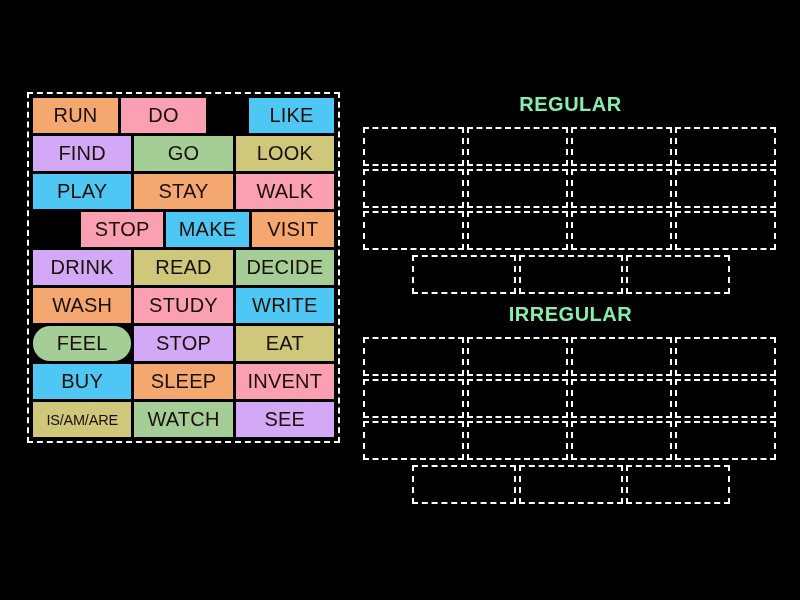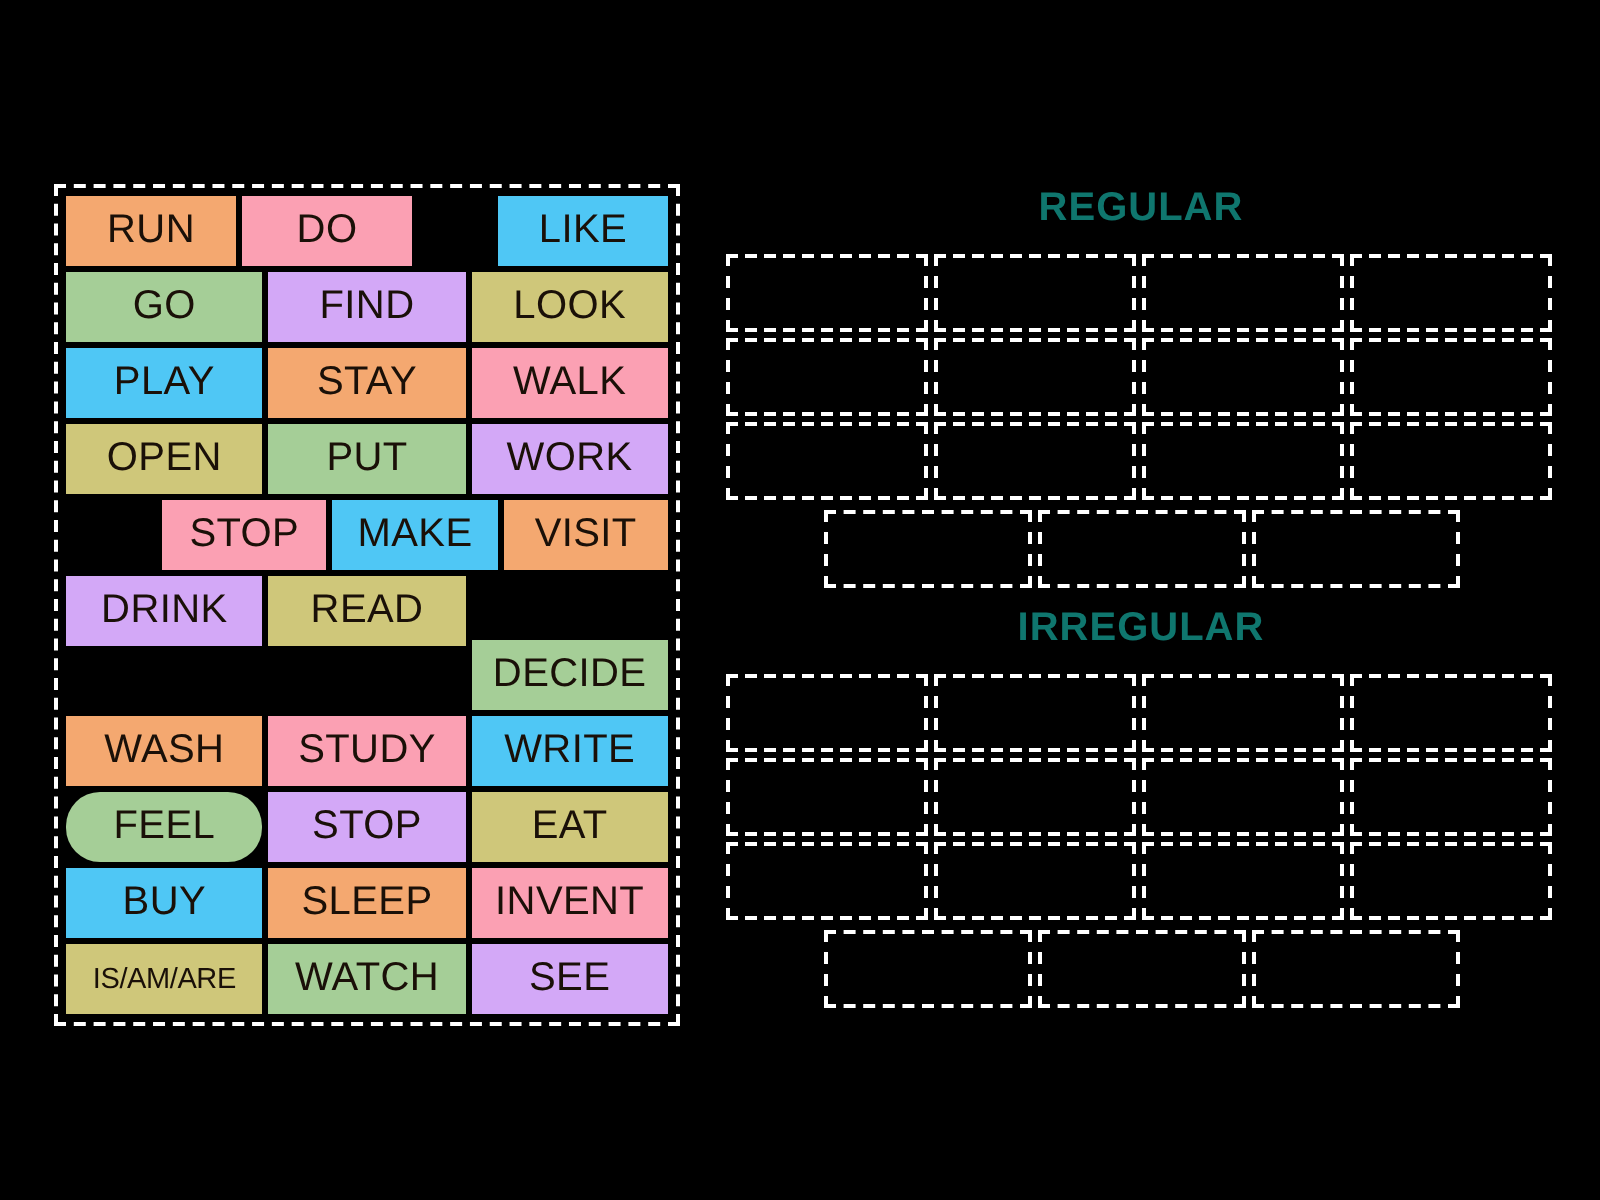--- a/index.html
+++ b/index.html
@@ -55,21 +55,21 @@
   .category {
     position: absolute;
     left: 363px;
     width: 415px;
   }
   #category-regular { top: 92px; }
   #category-irregular { top: 302px; }
 
   .category-title {
     text-align: center;
-    color: #0f766e;
+    color: #86efac;
     font-size: 20px;
     font-weight: bold;
     letter-spacing: 0.5px;
     margin: 0 0 11px 0;
     height: 24px;
     line-height: 24px;
   }
   .zone-row {
     display: flex;
     gap: 3px;
@@ -95,43 +95,38 @@
 </head>
 <body>
 
 <div id="word-bank">
     <div class="word-row">
       <div class="word-tile" style="background: rgb(244, 168, 112);">RUN</div>
       <div class="word-tile" style="background: rgb(251, 160, 179);">DO</div>
       <div class="word-tile" style="background: rgb(79, 199, 245); margin-left: 40px;">LIKE</div>
     </div>
     <div class="word-row">
+      <div class="word-tile" style="background: rgb(211, 168, 247);">FIND</div>
       <div class="word-tile" style="background: rgb(165, 206, 151);">GO</div>
-      <div class="word-tile" style="background: rgb(211, 168, 247);">FIND</div>
       <div class="word-tile" style="background: rgb(207, 199, 122);">LOOK</div>
     </div>
     <div class="word-row">
       <div class="word-tile" style="background: rgb(79, 199, 245);">PLAY</div>
       <div class="word-tile" style="background: rgb(244, 168, 112);">STAY</div>
       <div class="word-tile" style="background: rgb(251, 160, 179);">WALK</div>
     </div>
     <div class="word-row">
-      <div class="word-tile" style="background: rgb(207, 199, 122);">OPEN</div>
-      <div class="word-tile" style="background: rgb(165, 206, 151);">PUT</div>
-      <div class="word-tile" style="background: rgb(211, 168, 247);">WORK</div>
-    </div>
-    <div class="word-row">
       <div class="word-tile" style="background: rgb(251, 160, 179); margin-left: 48px;">STOP</div>
       <div class="word-tile" style="background: rgb(79, 199, 245);">MAKE</div>
       <div class="word-tile" style="background: rgb(244, 168, 112);">VISIT</div>
     </div>
     <div class="word-row">
       <div class="word-tile" style="background: rgb(211, 168, 247);">DRINK</div>
       <div class="word-tile" style="background: rgb(207, 199, 122);">READ</div>
-      <div class="word-tile" style="background: rgb(165, 206, 151); margin-top: 32px;">DECIDE</div>
+      <div class="word-tile" style="background: rgb(165, 206, 151);">DECIDE</div>
     </div>
     <div class="word-row">
       <div class="word-tile" style="background: rgb(244, 168, 112);">WASH</div>
       <div class="word-tile" style="background: rgb(251, 160, 179);">STUDY</div>
       <div class="word-tile" style="background: rgb(79, 199, 245);">WRITE</div>
     </div>
     <div class="word-row">
       <div class="word-tile" style="background: rgb(165, 206, 151); border-radius: 17px;">FEEL</div>
       <div class="word-tile" style="background: rgb(211, 168, 247);">STOP</div>
       <div class="word-tile" style="background: rgb(207, 199, 122);">EAT</div>

